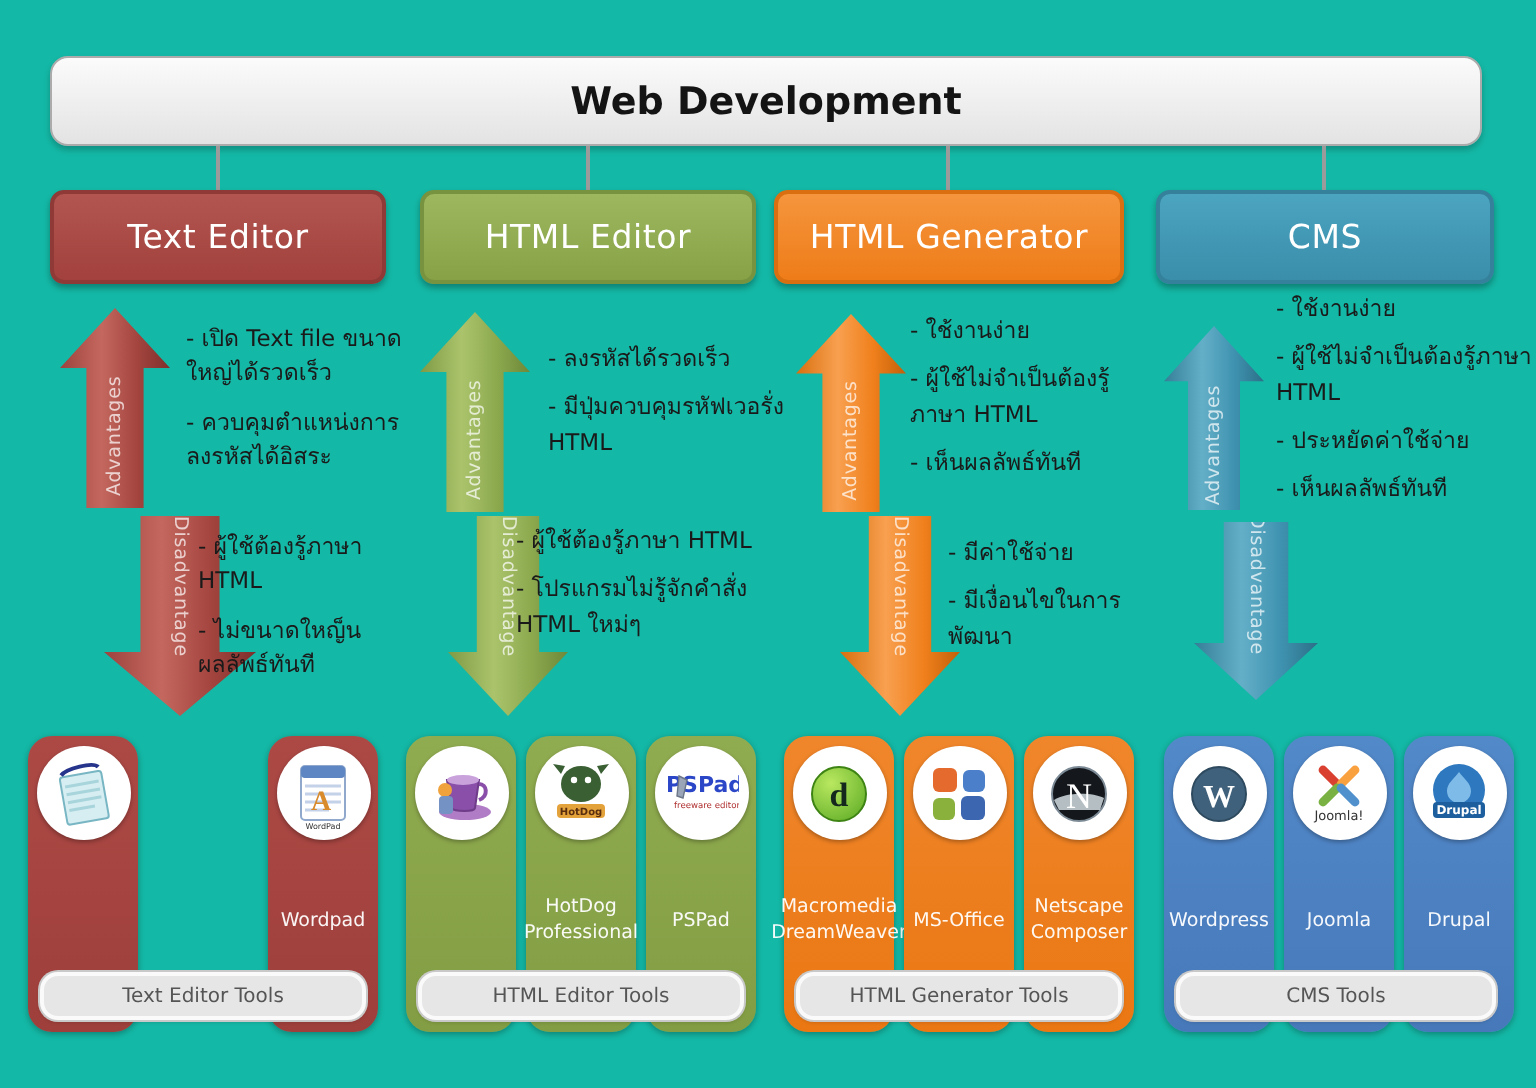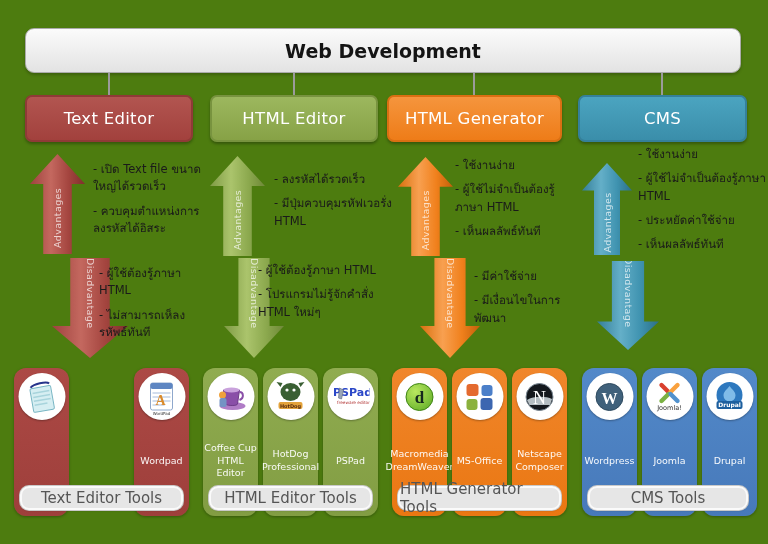--- a/index.html
+++ b/index.html
@@ -1,17 +1,17 @@
 <!DOCTYPE html>
 <html><head>
 <meta charset="utf-8">
 <style>
   *{box-sizing:border-box;margin:0;padding:0}
   html,body{background:#fff}
-  .stage{position:relative;width:768px;height:544px;background:#4d7c0f;overflow:hidden;
+  .stage{position:relative;width:768px;height:544px;background:#14b8a6;overflow:hidden;
          font-family:"DejaVu Sans","Liberation Sans",sans-serif}
   
   .titlebar{position:absolute;left:25px;top:28px;width:716px;height:45px;border-radius:9px;
     background:linear-gradient(180deg,#FBFBFB,#E3E3E3);border:1px solid #ABABAB;
     box-shadow:0 2px 3px rgba(0,0,0,.22);display:flex;align-items:center;justify-content:center;
     font-size:19px;font-weight:bold;color:#141414}
   .connector{position:absolute;top:73px;height:22px;width:2px;background:#9B9B9B}
   
   .catbox{position:absolute;top:95px;height:47px;border-radius:7px;display:flex;align-items:center;
     justify-content:center;color:#fff;font-size:16.5px;letter-spacing:.3px;
@@ -60,21 +60,21 @@
   .k3{background:linear-gradient(180deg,#F0862B,#EA7712)}
   .k4{background:linear-gradient(180deg,#5289C9,#4779BA)}
   .icon-circle{position:absolute;left:50%;top:5px;transform:translateX(-50%);width:47px;height:47px;
     border-radius:50%;background:#fff;box-shadow:0 1px 2px rgba(0,0,0,.3);
     display:flex;align-items:center;justify-content:center;overflow:hidden}
   .tlabel{position:absolute;left:1px;right:1px;top:72px;height:42px;display:flex;align-items:center;
     justify-content:center;text-align:center;color:rgba(255,255,255,.95);font-size:9.5px;line-height:1.35}
   
   .toolsbar{position:absolute;top:486px;height:24px;background:#E6E6E6;border:2px solid #FAFAFA;
     box-shadow:0 0 0 1px #C9C9C9,0 1px 2px rgba(0,0,0,.18);border-radius:9px;display:flex;
-    align-items:center;justify-content:center;font-size:15px;color:#555}
+    align-items:center;justify-content:center;font-size:10px;color:#555}
   #tb1{left:20px;width:163px}
   #tb2{left:209px;width:163px}
   #tb3{left:398px;width:163px}
   #tb4{left:588px;width:160px}
 </style>
 </head>
 <body>
 
 <div class="stage">
 
@@ -94,21 +94,21 @@
   </div>
   <div id="t1a" class="txt">
     <div class="li">- เปิด Text file ขนาดใหญ่ได้รวดเร็ว</div>
     <div class="li">- ควบคุมตำแหน่งการลงรหัสได้อิสระ</div>
   </div>
   <div id="a1d" class="arrow arrow-down g1">
     <span class="lbl">Disadvantage</span>
   </div>
   <div id="t1d" class="txt">
     <div class="li">- ผู้ใช้ต้องรู้ภาษา HTML</div>
-    <div class="li">- ไม่สามารถเห็ลงรหัพธ์ทันที</div>
+    <div class="li">- ไม่ขนาดใหญ็นผลลัพธ์ทันที</div>
   </div>
 
   <div id="a2u" class="arrow arrow-up g2">
     <span class="lbl">Advantages</span>
   </div>
   <div id="t2a" class="txt">
     <div class="li">- ลงรหัสได้รวดเร็ว</div>
     <div class="li">- มีปุ่มควบคุมรหัฟเวอรั่ง HTML</div>
   </div>
   <div id="a2d" class="arrow arrow-down g2">
@@ -177,21 +177,20 @@
     <span class="icon-circle">
       <svg viewBox="0 0 38 38" width="38" height="38">
         <ellipse cx="21" cy="28" rx="13" ry="4" fill="#B07CC6"></ellipse>
         <path d="M12 12h16l-2 14c-.3 2-10 2-12 0z" fill="#8A4FA8" stroke="#6E3C88"></path>
         <ellipse cx="20" cy="12" rx="8" ry="2.5" fill="#C9A2DC"></ellipse>
         <path d="M28 14c4 0 5 6 0 8" fill="none" stroke="#8A4FA8" stroke-width="2"></path>
         <circle cx="11" cy="17" r="3.5" fill="#F0A23C"></circle>
         <rect x="8" y="20" width="7" height="9" rx="2" fill="#7493C4"></rect>
         </svg>
     </span>
-    <span class="tlabel">Coffee Cup HTML Editor</span>
   </div>
   <div class="card k2" style="left:263px">
     <span class="icon-circle">
       <svg viewBox="0 0 38 38" width="38" height="38">
         <path d="M9 9L5 4l6 1zM29 9l4-5-6 1z" fill="#3A5F33"></path>
         <ellipse cx="19" cy="14" rx="10" ry="9" fill="#3A5F33"></ellipse>
         <circle cx="15.5" cy="12" r="1.6" fill="#fff"></circle>
           <circle cx="22.5" cy="12" r="1.6" fill="#fff"></circle>
         <rect x="7" y="24" width="24" height="7" rx="2" fill="#E3A23A"></rect>
         <text x="19" y="29.5" font-size="5" font-weight="bold" fill="#5A2E0E" text-anchor="middle">HotDog</text>

